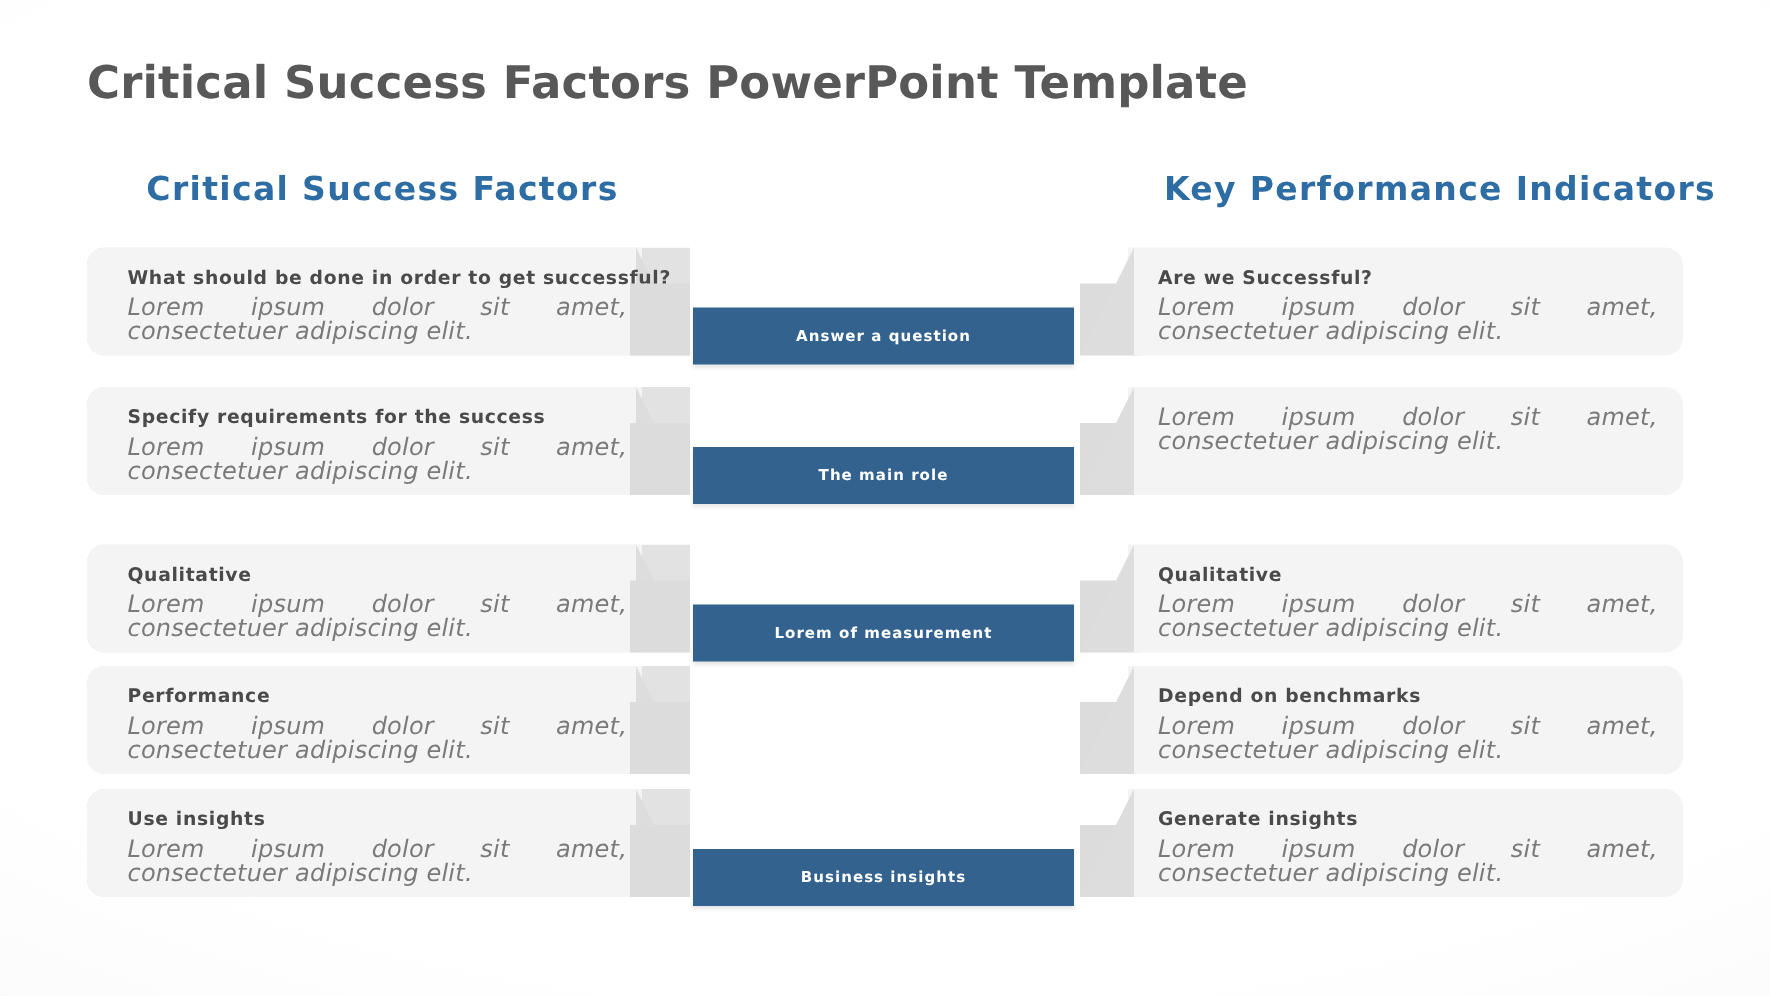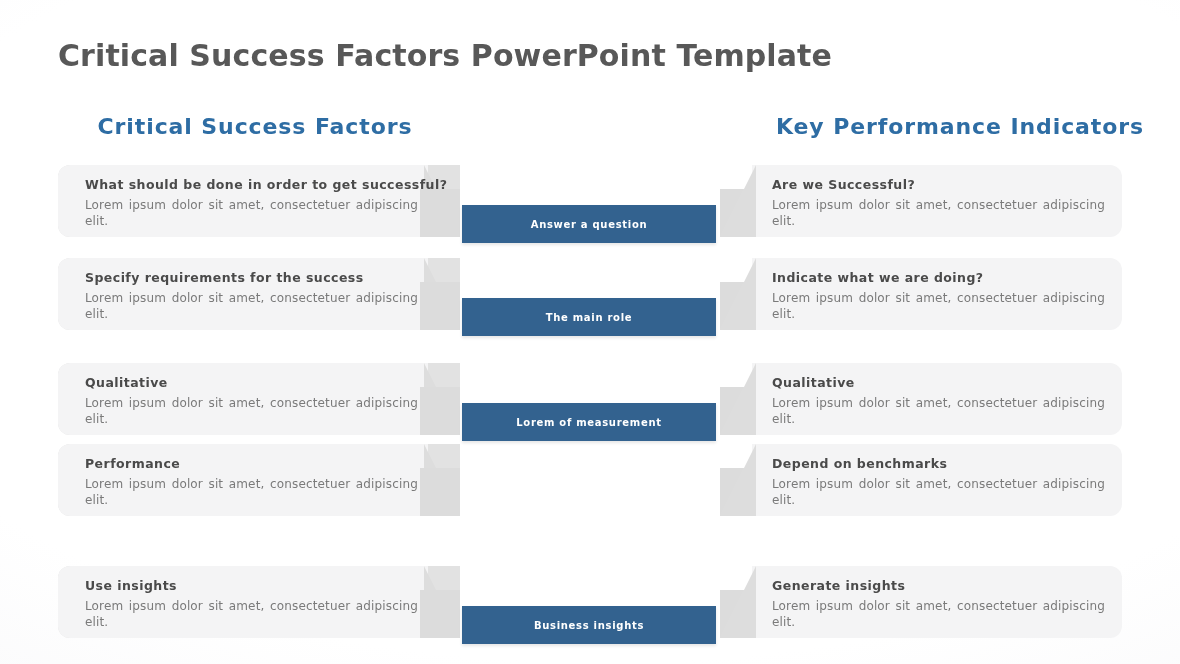--- a/index.html
+++ b/index.html
@@ -152,26 +152,27 @@
   .panel-title {
     font-size: 12.5px;
     font-weight: bold;
     color: #4a4a4a;
     letter-spacing: 0.45px;
     line-height: 16px;
     margin-bottom: 4px;
     white-space: nowrap;
   }
   .panel-body {
-    font-size: 12px;
+    font-size: 16px;
     color: #7a7a7a;
     line-height: 16px;
     letter-spacing: 0.15px;
     width: 333px;
     text-align: justify;
+    font-style: italic;
   }
 
   
   .center-bar {
     position: absolute;
     left: 462px;
     top: 40px;
     width: 254px;
     height: 38px;
     background: #33628f;
@@ -236,21 +237,20 @@
       </div>
     </div>
 
     <div class="shoulder shoulder-l"></div>
     <div class="shoulder shoulder-r"></div>
 
     <div class="panel panel-right">
       <div class="panel-face"></div>
       <div class="panel-wedge"></div>
       <div class="panel-text r">
-        <div class="panel-title">Indicate what we are doing?</div>
         <div class="panel-body">Lorem ipsum dolor sit amet, consectetuer adipiscing elit.</div>
       </div>
     </div>
 
     <div class="center-bar">
       <span>The main role</span>
     </div>
   </div>
       <div class="row" style="top: 363px;">
     <div class="panel panel-left">
@@ -294,21 +294,21 @@
     <div class="panel panel-right">
       <div class="panel-face"></div>
       <div class="panel-wedge"></div>
       <div class="panel-text r">
         <div class="panel-title">Depend on benchmarks</div>
         <div class="panel-body">Lorem ipsum dolor sit amet, consectetuer adipiscing elit.</div>
       </div>
     </div>
 
   </div>
-      <div class="row" style="top: 566px;">
+      <div class="row" style="top: 526px;">
     <div class="panel panel-left">
       <div class="panel-face"></div>
       <div class="panel-wedge"></div>
       <div class="panel-text l">
         <div class="panel-title">Use insights</div>
         <div class="panel-body">Lorem ipsum dolor sit amet, consectetuer adipiscing elit.</div>
       </div>
     </div>
 
     <div class="shoulder shoulder-l"></div>

